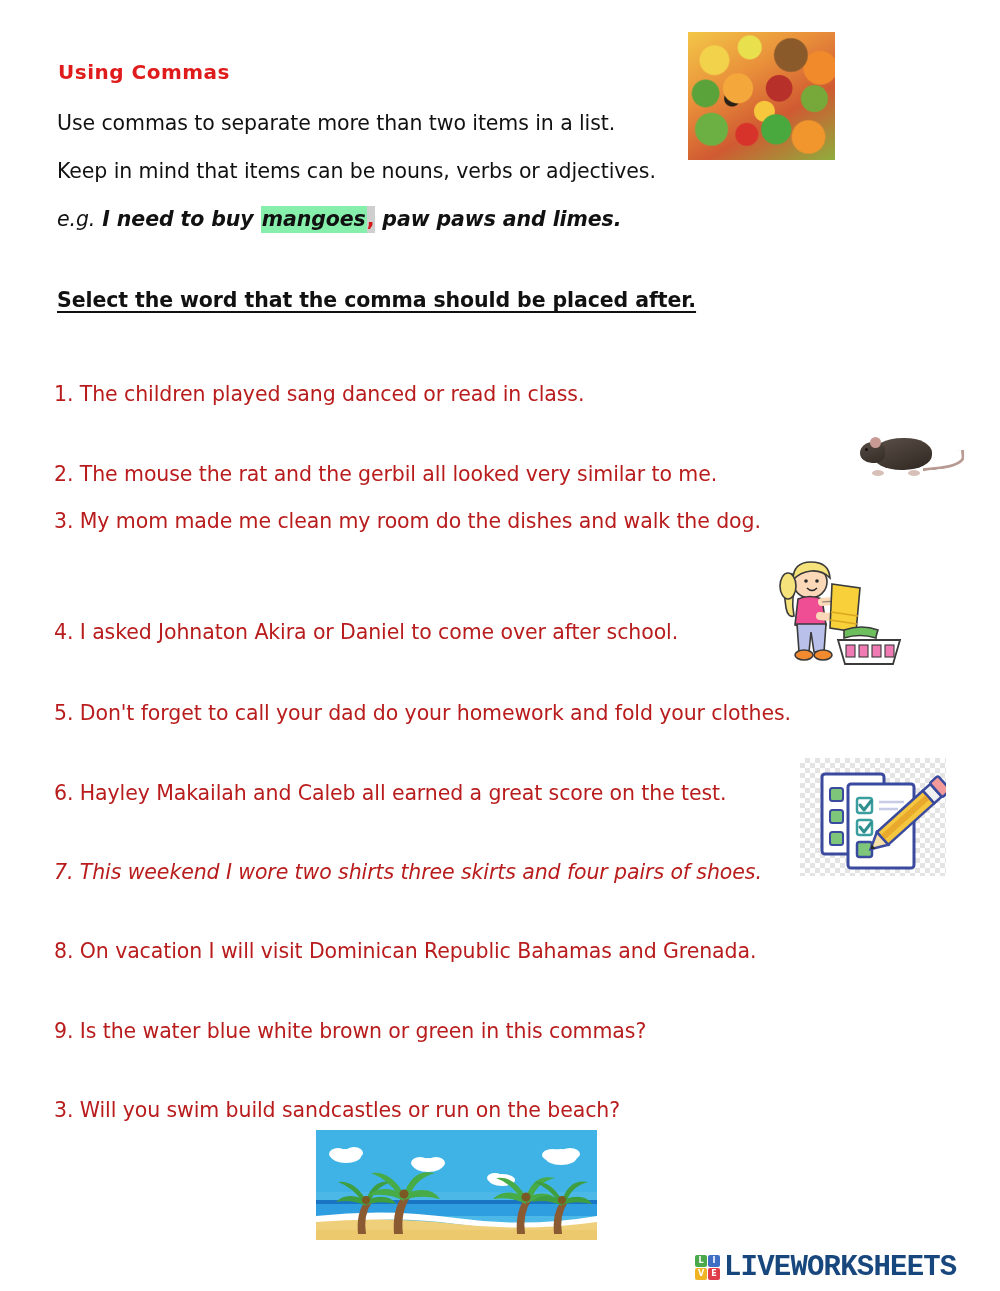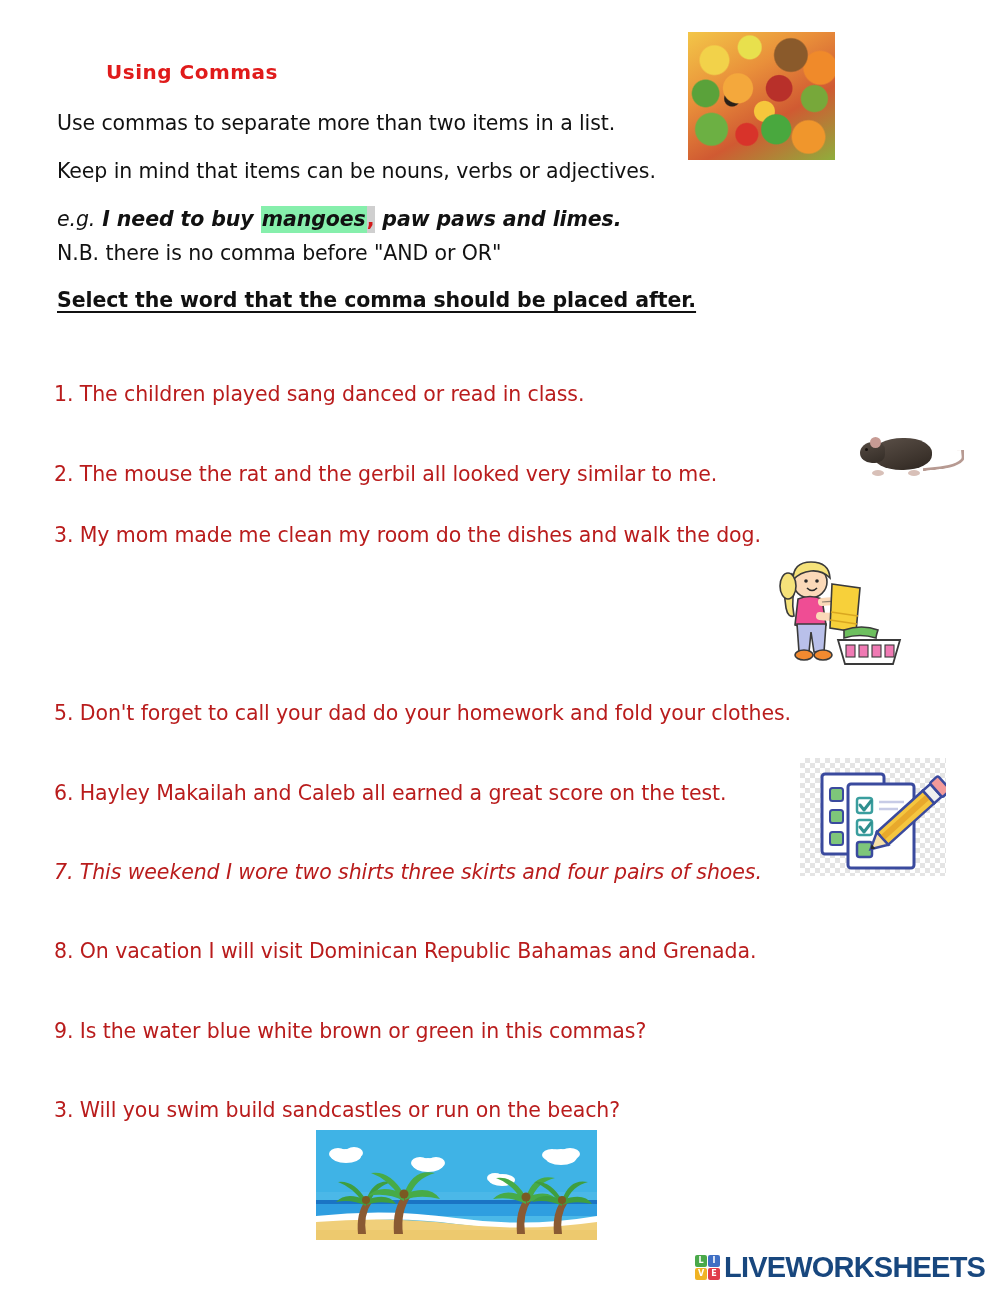--- a/index.html
+++ b/index.html
@@ -25,21 +25,20 @@
   
   .worksheet-title {
     position: absolute;
     left: 58px;
     top: 60px;
     font-size: 20px;
     font-weight: bold;
     color: #e01b1b;
     letter-spacing: 0.5px;
     white-space: nowrap;
-    margin-left: 48px;
   }
 
   .intro-line {
     position: absolute;
     left: 57px;
     font-size: 20.5px;
     color: #111111;
     white-space: nowrap;
     letter-spacing: -0.1px;
   }
@@ -97,21 +96,21 @@
   .question {
     position: absolute;
     left: 54px;
     font-size: 20.5px;
     color: #b91c1c;
     white-space: nowrap;
     letter-spacing: -0.1px;
   }
   .q1  { top: 382px; }
   .q2  { top: 462px; }
-  .q3  { top: 523px; }
+  .q3  { top: 509px; }
   .q4  { top: 620px; }
   .q5  { top: 701px; }
   .q6  { top: 781px; }
   .q7  { top: 860px; }
   .q8  { top: 939px; }
   .q9  { top: 1019px; }
   .q10 { top: 1098px; }
 
   
   .q3  { width: 715px; overflow: hidden; }
@@ -268,21 +267,21 @@
     font-weight: bold;
     color: #ffffff;
     border-radius: 2px;
     line-height: 1;
   }
   .tile-l { background: #4aa94a; }
   .tile-i { background: #3f6fc4; }
   .tile-v { background: #f0b323; }
   .tile-e { background: #e03c4a; }
   .lw-wordmark {
-    font-family: Liberation Sans, sans-serif;
+    font-family: Liberation Mono, monospace;
     font-size: 29px;
     font-weight: bold;
     color: #18477e;
     letter-spacing: -0.8px;
     line-height: 1;
     text-align: right;
   }
 </style>
 </head>
 <body>
@@ -292,39 +291,42 @@
   <div class="worksheet-title">Using Commas</div>
 
   <div class="intro-line intro-1">Use commas to separate more than two items in a list.</div>
 
   <div class="intro-line intro-2">Keep in mind that items can be nouns, verbs or adjectives.</div>
 
   <div class="example-line">
     <span class="eg-label">e.g.</span><span class="eg-sentence"> I need to buy </span><span class="eg-sentence hl">mangoes</span><span class="red-comma">,</span><span class="eg-sentence"> paw paws and limes.</span>
   </div>
 
-  <div class="nb-line">N.B. there is no comma before "AND or OR"</div>
 
   <div class="task-heading">Select the word that the comma should be placed after.</div>
 
   <div class="question q1">
     <span>1.</span>
     <span>The children played sang danced or read in class.</span>
   </div>
 
   <div class="question q2">
     <span>2.</span>
     <span>The mouse the rat and the gerbil all looked very similar to me.</span>
   </div>
 
   <div class="question q3">
     <span>3.</span>
     <span>My mom made me clean my room do the dishes and walk the dog.</span>
   </div>
 
+  <div class="question q4">
+    <span>4.</span>
+    <span>I asked Johnaton Akira or Daniel to come over after school.</span>
+  </div>
 
   <div class="question q5">
     <span>5.</span>
     <span>Don't forget to call your dad do your homework and fold your clothes.</span>
   </div>
 
   <div class="question q6">
     <span>6.</span>
     <span>Hayley Makailah and Caleb all earned a great score on the test.</span>
   </div>

